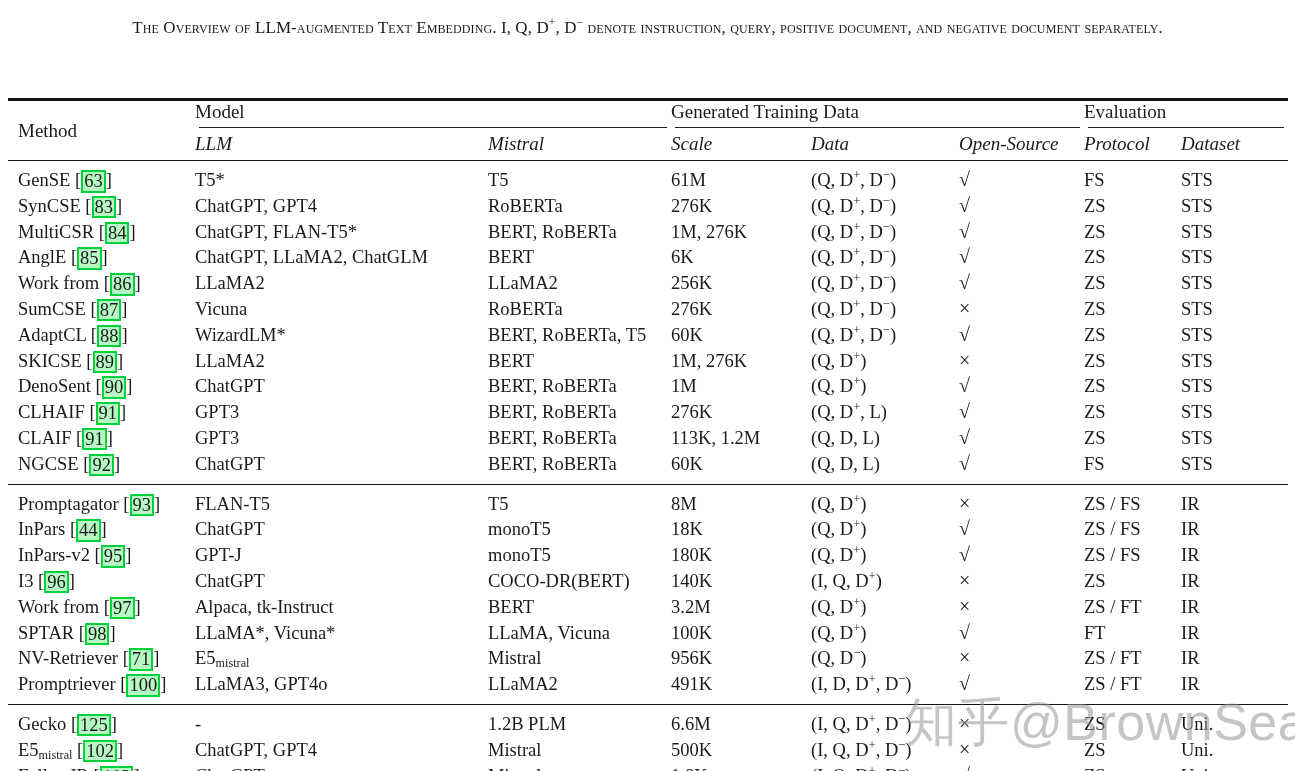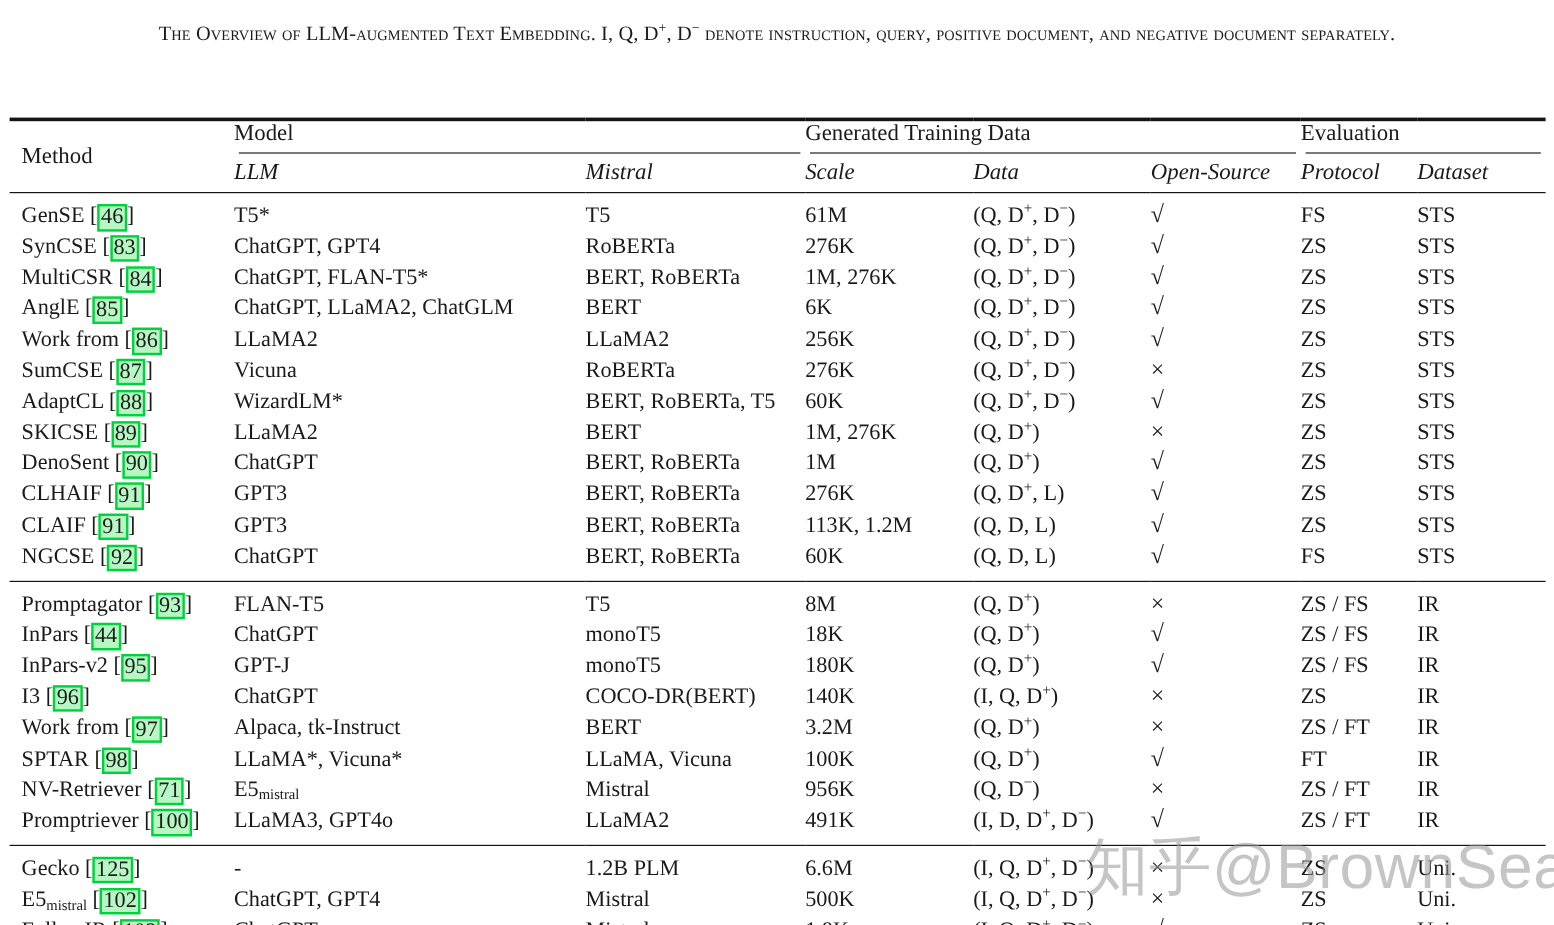--- a/index.html
+++ b/index.html
@@ -200,21 +200,21 @@
     <tr class="ruler">
       <td colspan="8" class="rule-mid"></td>
     </tr>
 
     </tbody>
       <tbody id="body-target">
         <tr class="spacer-top">
           <td colspan="8"></td>
         </tr>
         <tr>
-          <td class="cell c-method">GenSE [<span class="cite">46</span>]</td>
+          <td class="cell c-method">GenSE [<span class="cite">63</span>]</td>
           <td class="cell">T5*</td>
           <td class="cell">T5</td>
           <td class="cell">61M</td>
           <td class="cell">(Q, D<sup class="sgn">+</sup>, D<sup class="sgn">−</sup>)</td>
           <td class="cell"><span class="mark-yes">√</span></td>
           <td class="cell">FS</td>
           <td class="cell">STS</td>
         </tr>
         <tr>
           <td class="cell c-method">SynCSE [<span class="cite">83</span>]</td>

